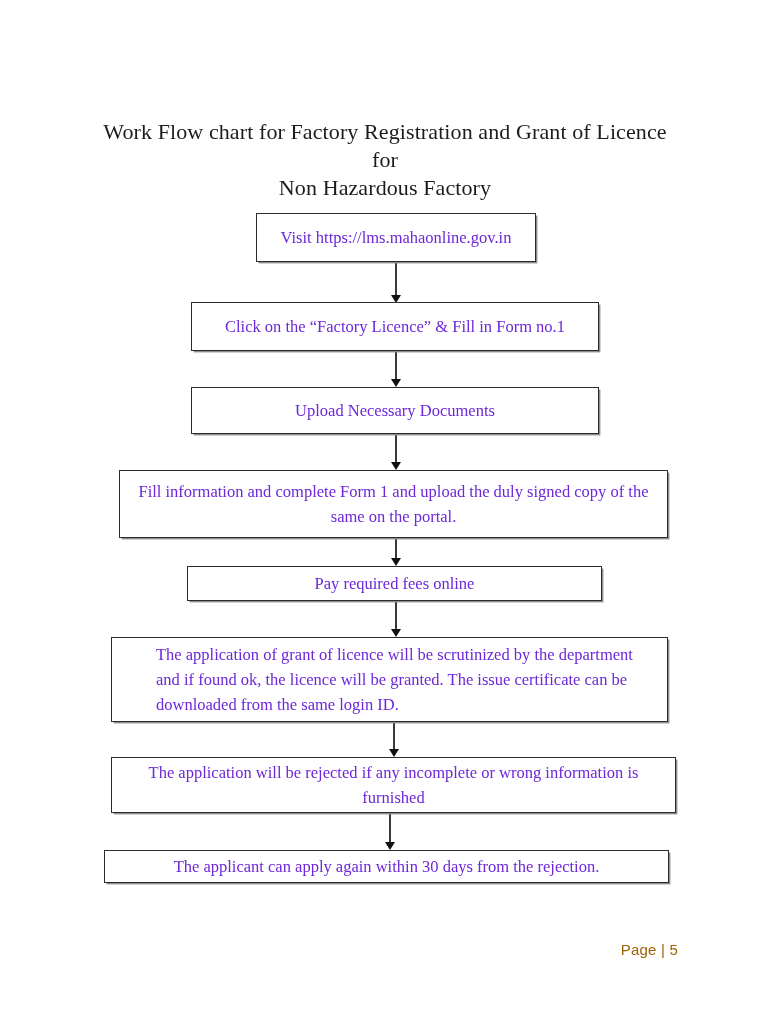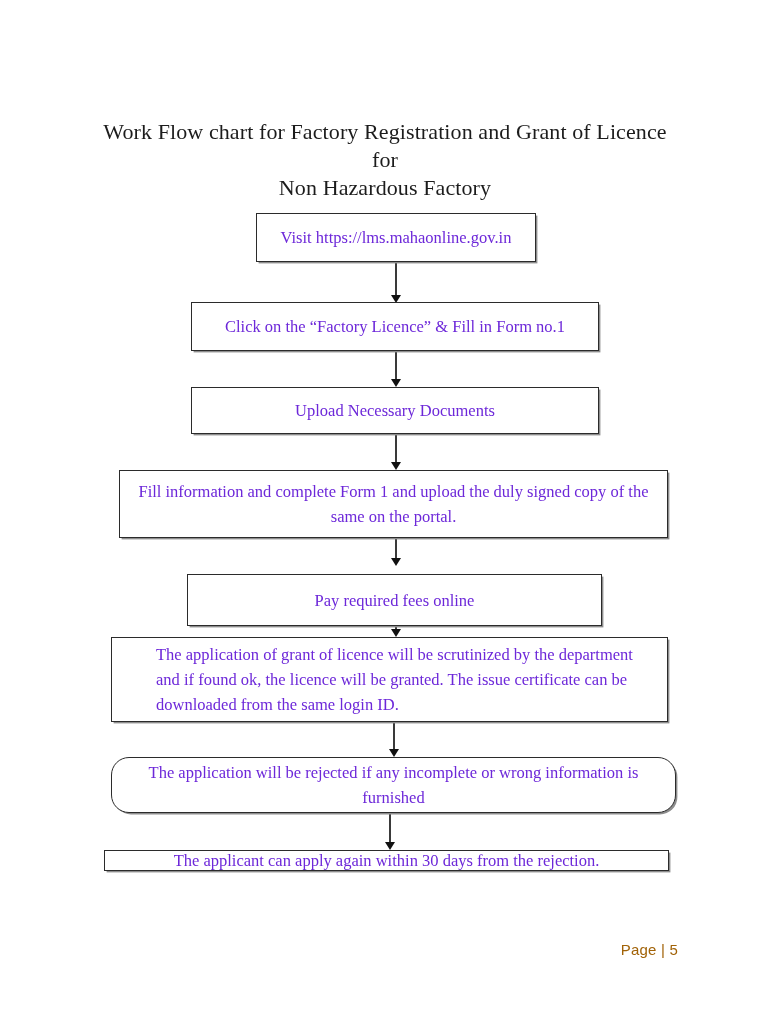--- a/index.html
+++ b/index.html
@@ -127,29 +127,29 @@
       </div>
       <div class="node" style="left: 191px; top: 302px; width: 408px; height: 49px;">
         <span class="node-text">Click on the “Factory Licence” &amp; Fill in Form no.1</span>
       </div>
       <div class="node" style="left: 191px; top: 387px; width: 408px; height: 47px;">
         <span class="node-text">Upload Necessary Documents</span>
       </div>
       <div class="node" style="left: 119px; top: 470px; width: 549px; height: 68px;">
         <span class="node-text">Fill information and complete Form 1 and upload the duly signed copy of the same on the portal.</span>
       </div>
-      <div class="node" style="left: 187px; top: 566px; width: 415px; height: 52px; margin-top: 8px;">
+      <div class="node" style="left: 187px; top: 566px; width: 415px; height: 35px;">
         <span class="node-text">Pay required fees online</span>
       </div>
       <div class="node align-left" style="left: 111px; top: 637px; width: 557px; height: 85px; padding-left: 36px;">
         <span class="node-text">The application of grant of licence will be scrutinized by the department and if found ok, the licence will be granted. The issue certificate can be downloaded from the same login ID.</span>
       </div>
-      <div class="node" style="left: 111px; top: 757px; width: 565px; height: 56px; border-radius: 18px;">
+      <div class="node" style="left: 111px; top: 757px; width: 565px; height: 56px;">
         <span class="node-text">The application will be rejected if any incomplete or wrong information is furnished</span>
       </div>
-      <div class="node" style="left: 104px; top: 850px; width: 565px; height: 21px;">
+      <div class="node" style="left: 104px; top: 850px; width: 565px; height: 33px;">
         <span class="node-text">The applicant can apply again within 30 days from the rejection.</span>
       </div>
     </div>
 
   <div class="footer">Page | 5</div>
 
 </div>
 
 </body></html>

